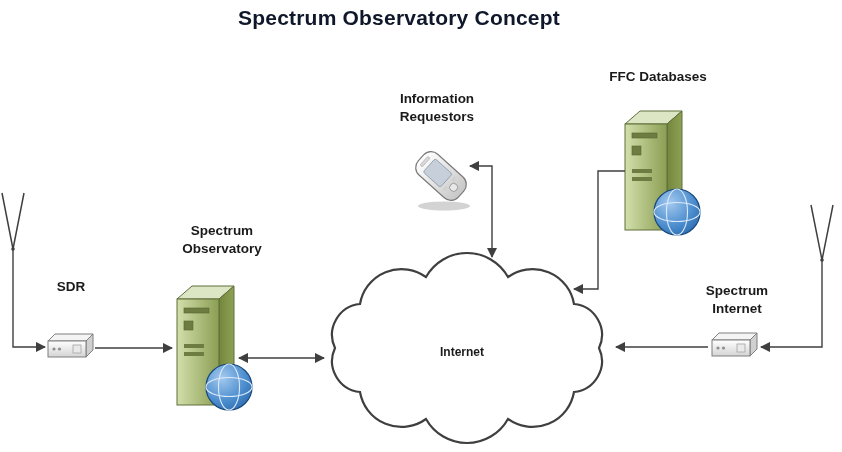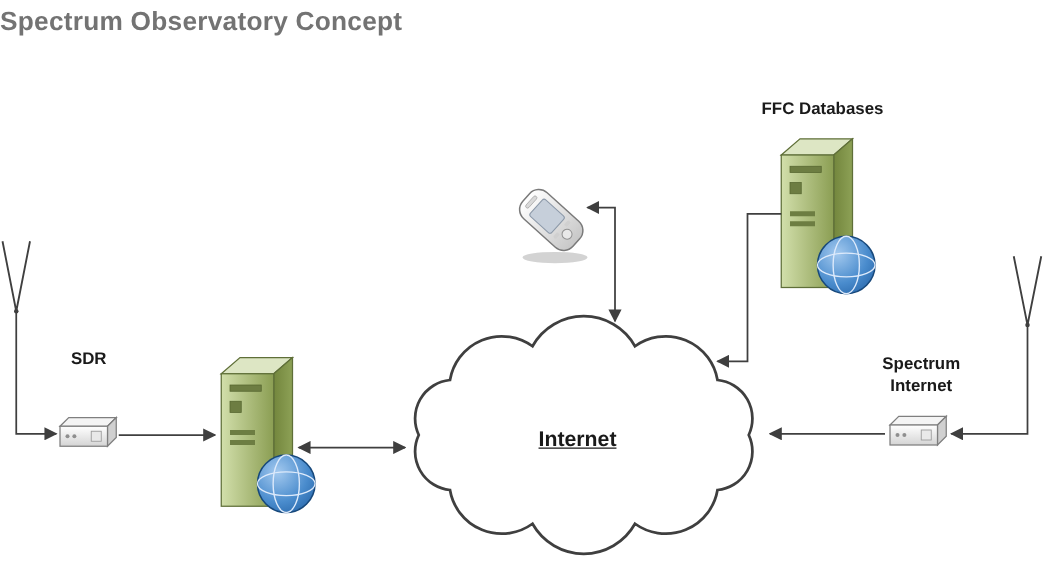--- a/index.html
+++ b/index.html
@@ -1,28 +1,28 @@
 <!DOCTYPE html>
 <html><head>
 <meta charset="utf-8">
 <style>
   html,body { margin:0; padding:0; background:#ffffff; }
   .canvas {
     position:relative; width:842px; height:452px; background:#ffffff;
     font-family:"Liberation Sans", sans-serif; overflow:hidden;
   }
   .title {
-    position:absolute; left:0; top:6px; width:798px; 
-    font-size:21px; font-weight:bold; color:#737373; letter-spacing:.2px;
+    position:absolute; left:0; top:6px; width:798px; text-align:center;
+    font-size:21px; font-weight:bold; color:#0f172a; letter-spacing:.2px;
   }
   .node-label {
     position:absolute; text-align:center; font-weight:bold;
     font-size:13.5px; line-height:18px; color:#1a1a1a;
   }
-  .node-label.big { font-size:17px;text-decoration:underline; }
+  .node-label.big { font-size:12px; }
   svg.diagram { position:absolute; left:0; top:0; }
 </style>
 </head>
 <body>
 
 <div class="canvas">
 
   <div class="title">Spectrum Observatory Concept</div>
 
   <svg class="diagram" width="842" height="452" viewBox="0 0 842 452">
@@ -109,21 +109,23 @@
       <line x1="239" y1="358" x2="324" y2="358" marker-start="url(#ah)" marker-end="url(#ah)"></line>
       <polyline points="470,166 492,166 492,257" marker-start="url(#ah)" marker-end="url(#ah)"></polyline>
       <polyline points="625,171 598,171 598,289 574,289" marker-end="url(#ah)"></polyline>
       <line x1="708" y1="347" x2="616" y2="347" marker-end="url(#ah)"></line>
       <polyline points="822,260 822,347 761,347" marker-end="url(#ah)"></polyline>
     </g>
   </svg>
 
   <div class="node-label" style="left:41px; top:278px; width:60px;">SDR</div>
 
+  <div class="node-label" style="left:172px; top:222px; width:100px;">Spectrum Observatory</div>
 
+  <div class="node-label" style="left:382px; top:90px; width:110px;">Information Requestors</div>
 
-  <div class="node-label" style="left:583px; top:78px; width:150px;">FFC Databases</div>
+  <div class="node-label" style="left:583px; top:68px; width:150px;">FFC Databases</div>
 
   <div class="node-label big" style="left:412px; top:343px; width:100px;">Internet</div>
 
   <div class="node-label" style="left:687px; top:282px; width:100px;">Spectrum Internet</div>
 
 </div>
 
 </body></html>

